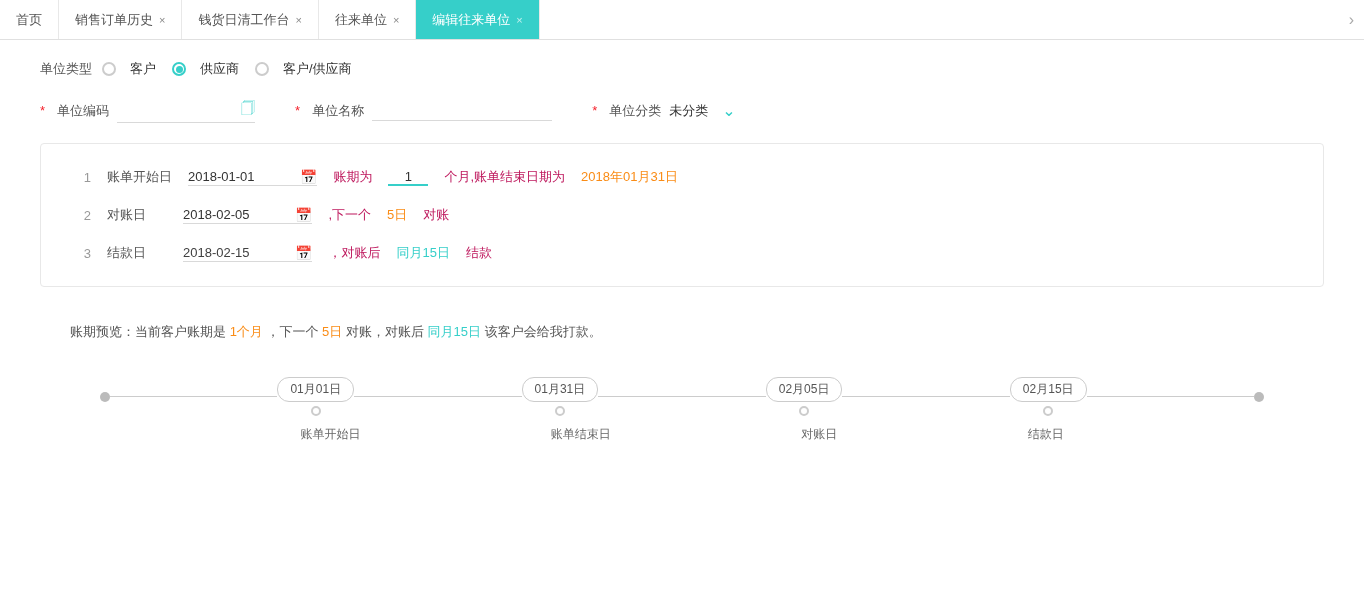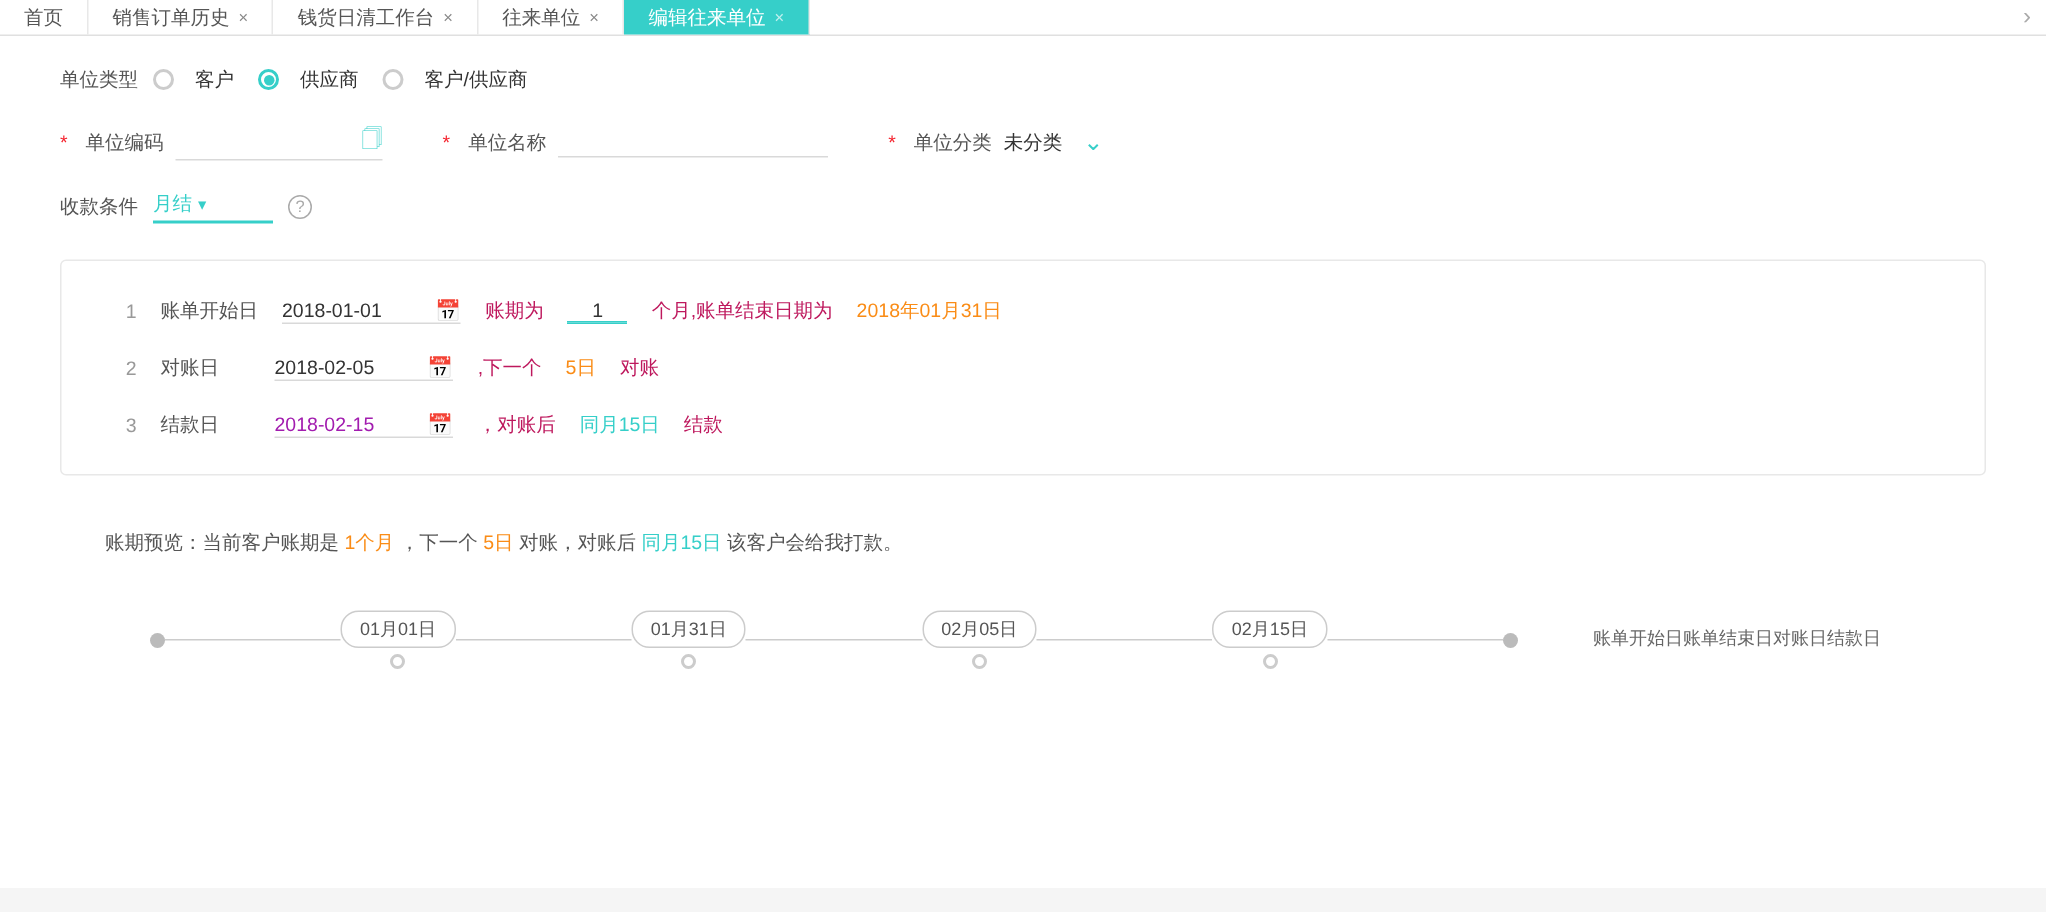--- a/index.html
+++ b/index.html
@@ -4,21 +4,21 @@
   <style>
     * { box-sizing: border-box; margin: 0; padding: 0; }
     body { font-family: "Microsoft YaHei", Arial, sans-serif; font-size: 13px; color: #333; background: #f5f5f5; }
 
     
     .tabs-bar {
       display: flex;
       align-items: center;
       background: #fff;
       border-bottom: 1px solid #e0e0e0;
-      height: 24px;
+      height: 40px;
       padding: 0 0;
     }
     .tab-item {
       display: flex;
       align-items: center;
       padding: 0 16px;
       height: 100%;
       cursor: pointer;
       font-size: 13px;
       color: #555;
@@ -195,21 +195,21 @@
       text-align: right;
     }
     .row-field-label {
       color: #555;
       font-size: 13px;
       min-width: 60px;
     }
     .row-date-input {
       display: flex;
       align-items: center;
-      gap: 2px;
+      gap: 12px;
       border-bottom: 1px solid #d9d9d9;
     }
     .row-date-input input {
       border: none;
       outline: none;
       background: transparent;
       font-size: 13px;
       color: #333;
       width: 100px;
     }
@@ -236,21 +236,21 @@
     .preview-section {
       padding: 16px 30px;
       font-size: 13px;
       color: #555;
     }
 
     
     .timeline-section {
       padding: 20px 40px 20px;
       display: flex;
-      flex-direction: row;
+      flex-direction: column;
       align-items: stretch;
     }
     .tl-container {
       display: flex;
       align-items: center;
       width: 100%;
       padding: 0 20px;
     }
     .tl-start-dot {
       width: 10px; height: 10px;
@@ -362,28 +362,20 @@
     </div>
 
     <div class="field-group">
       <span class="required-star">*</span>
       <span class="form-label">单位分类</span>
       <span style="margin-right:6px;">未分类</span>
       <span class="dropdown-icon" style="font-size:16px;">⌄</span>
     </div>
   </div>
 
-  <div class="form-row" style="margin-bottom:24px;">
-    <span class="form-label">收款条件</span>
-    <div class="condition-select" style="min-width:80px;">
-      <span class="condition-value">月结</span>
-      <span class="condition-arrow">▾</span>
-    </div>
-    <div class="question-icon">?</div>
-  </div>
 
   <div class="setting-panel">
 
     <div class="setting-row">
       <span class="row-num">1</span>
       <span class="row-field-label">账单开始日</span>
       <div class="row-date-input">
         <input type="text" value="2018-01-01" style="border: none; outline: none; background: transparent; font-size: 13px; color: rgb(51, 51, 51); width: 100px;">
         <span class="calendar-icon">📅</span>
       </div>
@@ -404,21 +396,21 @@
       </div>
       <span class="row-desc">,下一个</span>
       <span class="highlight-orange">5日</span>
       <span class="row-desc">对账</span>
     </div>
 
     <div class="setting-row" style="margin-bottom:0;">
       <span class="row-num">3</span>
       <span class="row-field-label">结款日</span>
       <div class="row-date-input">
-        <input type="text" value="2018-02-15" style="border: none; outline: none; background: transparent; font-size: 13px; color: #a21caf; width: 100px;">
+        <input type="text" value="2018-02-15" style="border: none; outline: none; background: transparent; font-size: 13px; color: #404040; width: 100px;">
         <span class="calendar-icon">📅</span>
       </div>
       <span class="row-desc">，对账后</span>
       <span class="highlight-teal">同月15日</span>
       <span class="row-desc">结款</span>
     </div>
   </div>
 
   <div class="preview-section">
     <span>账期预览：当前客户账期是</span>

